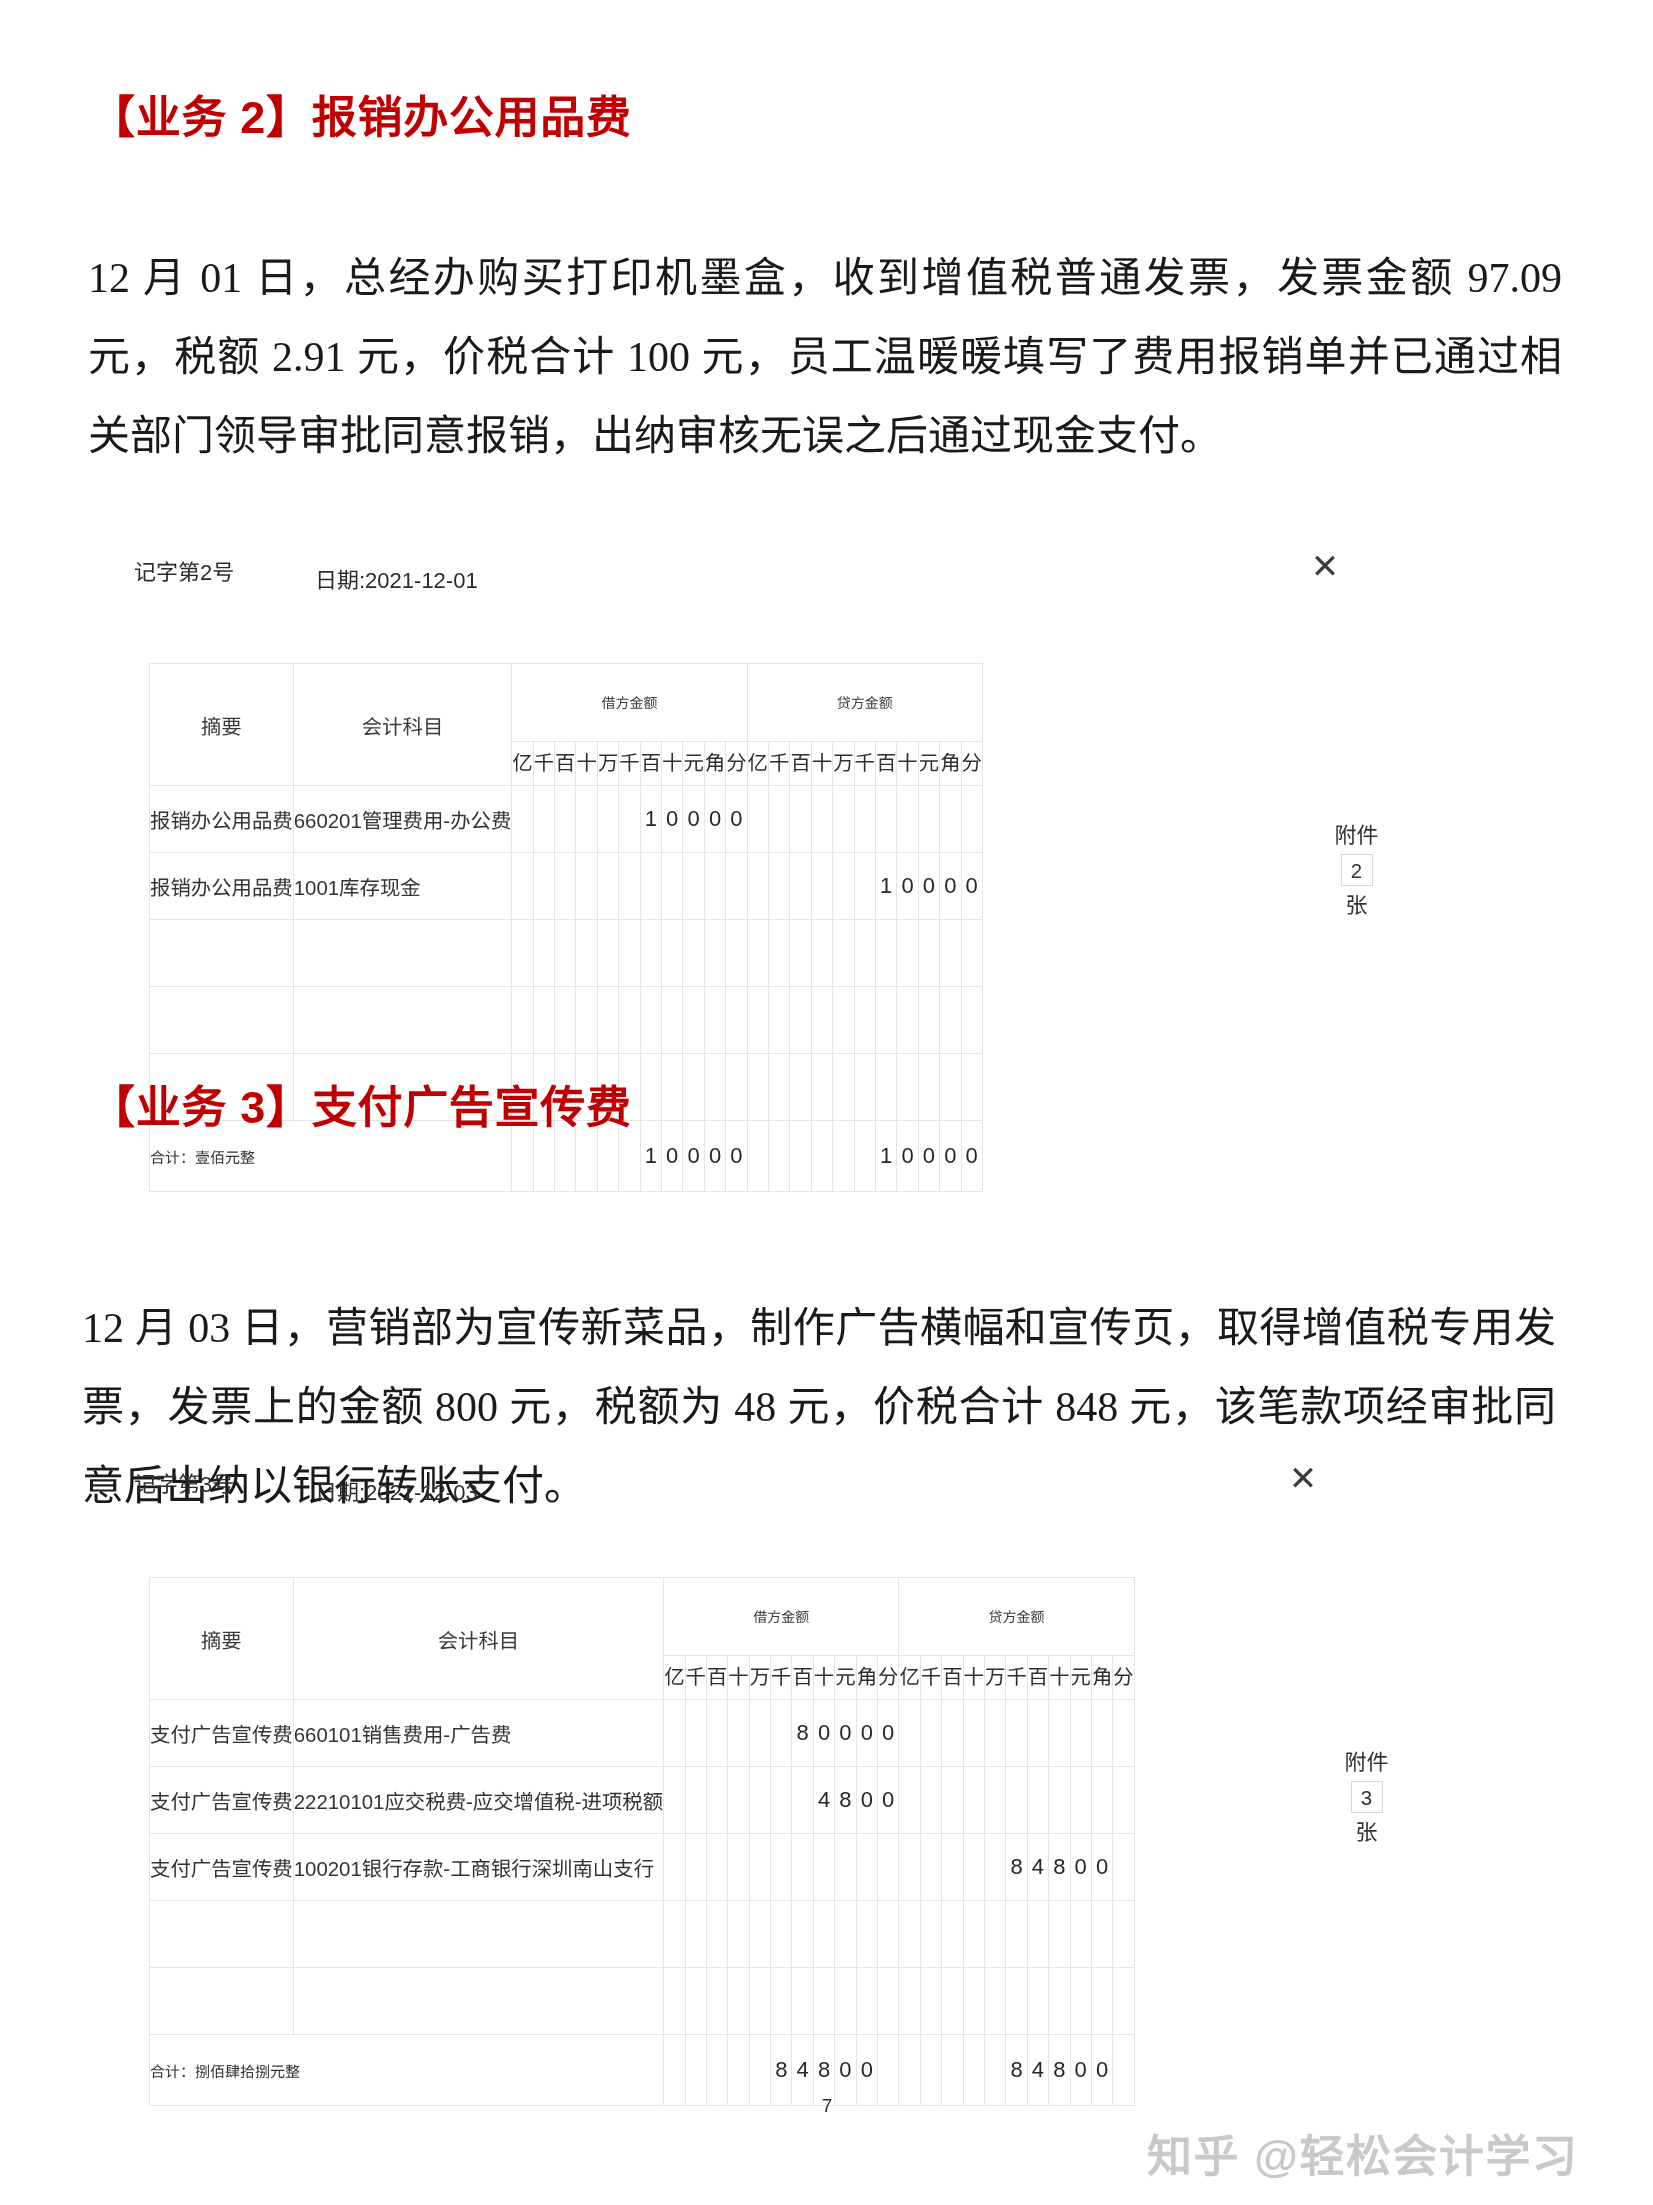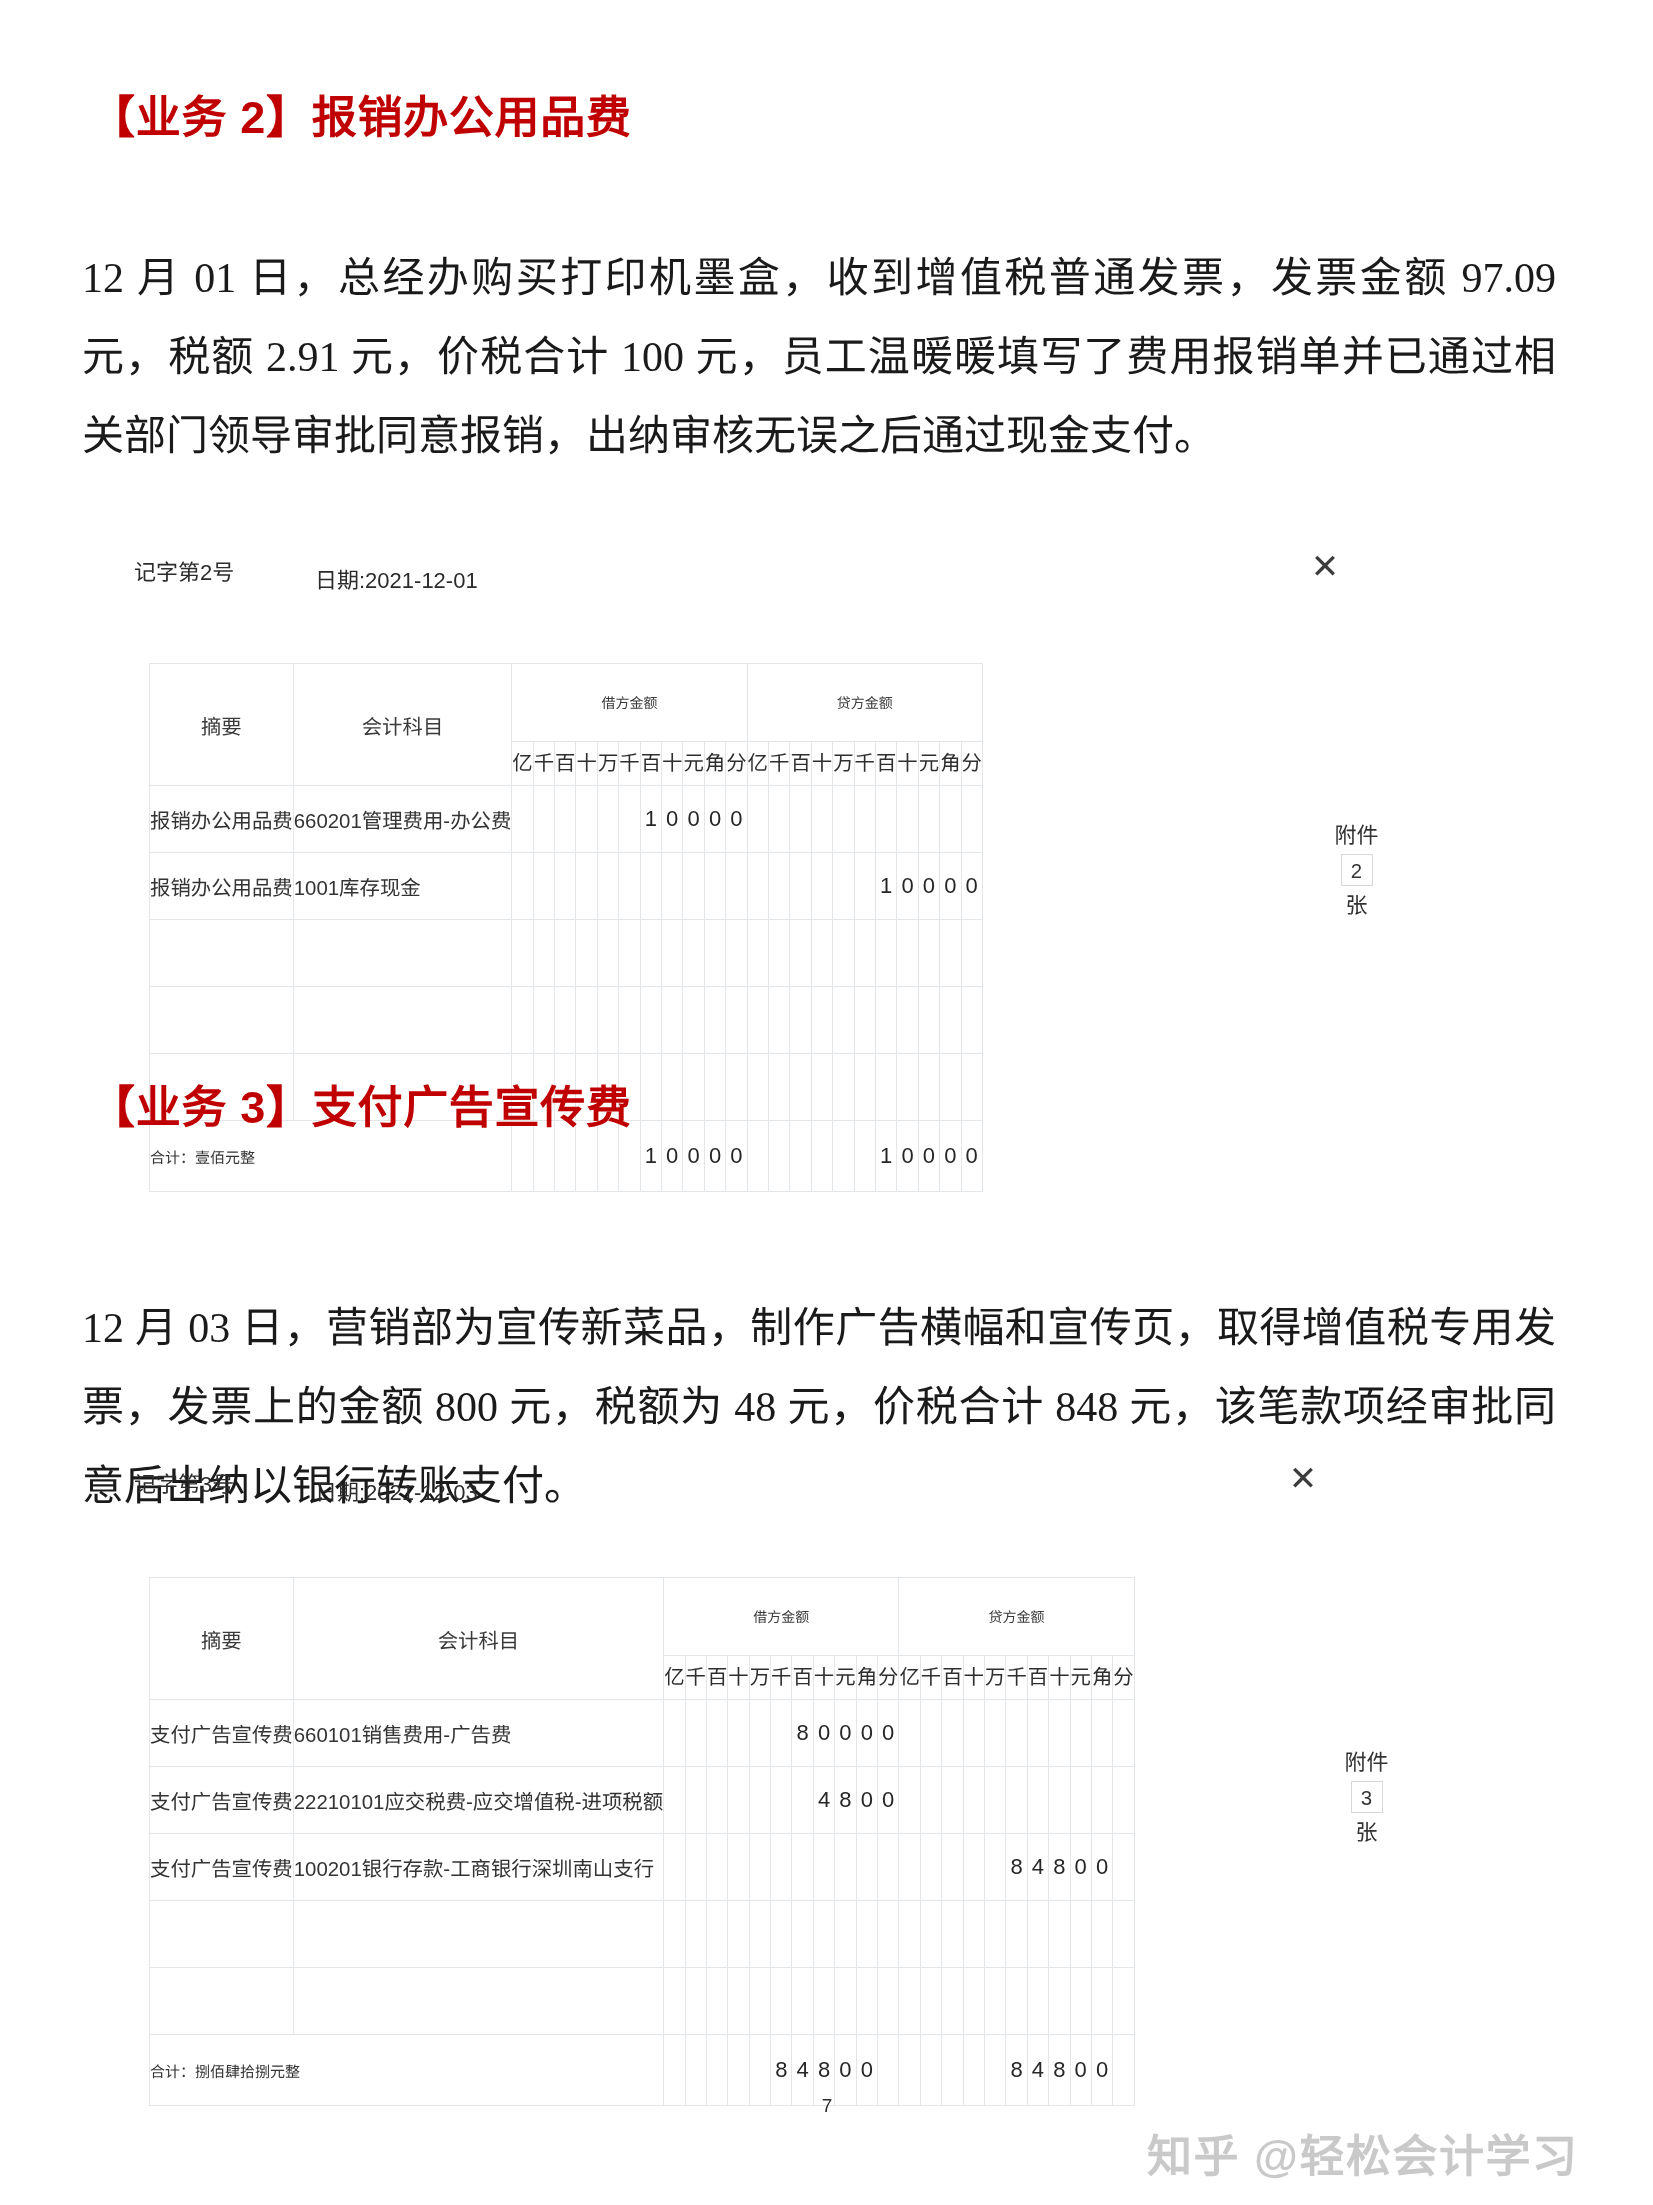--- a/index.html
+++ b/index.html
@@ -39,21 +39,21 @@
     position:absolute;
     width:1474px;
     font-size:42px;
     line-height:79px;
     color:#1a1a1a;
     text-align:justify;
     text-justify:inter-ideograph;
     letter-spacing:0px;
     font-family:"Liberation Serif","DejaVu Serif",serif;
   }
-  .p2-pos{left:82px;top:197px;}
+  .p2-pos{left:88px;top:197px;}
   .p3-pos{left:82px;top:1247px;}
 
   
   .voucher{position:absolute;}
   .v1-pos{left:0px;top:554px;}
   .v2-pos{left:0px;top:1466px;}
 
   .voucher-meta{
     position:relative;
     height:45px;

